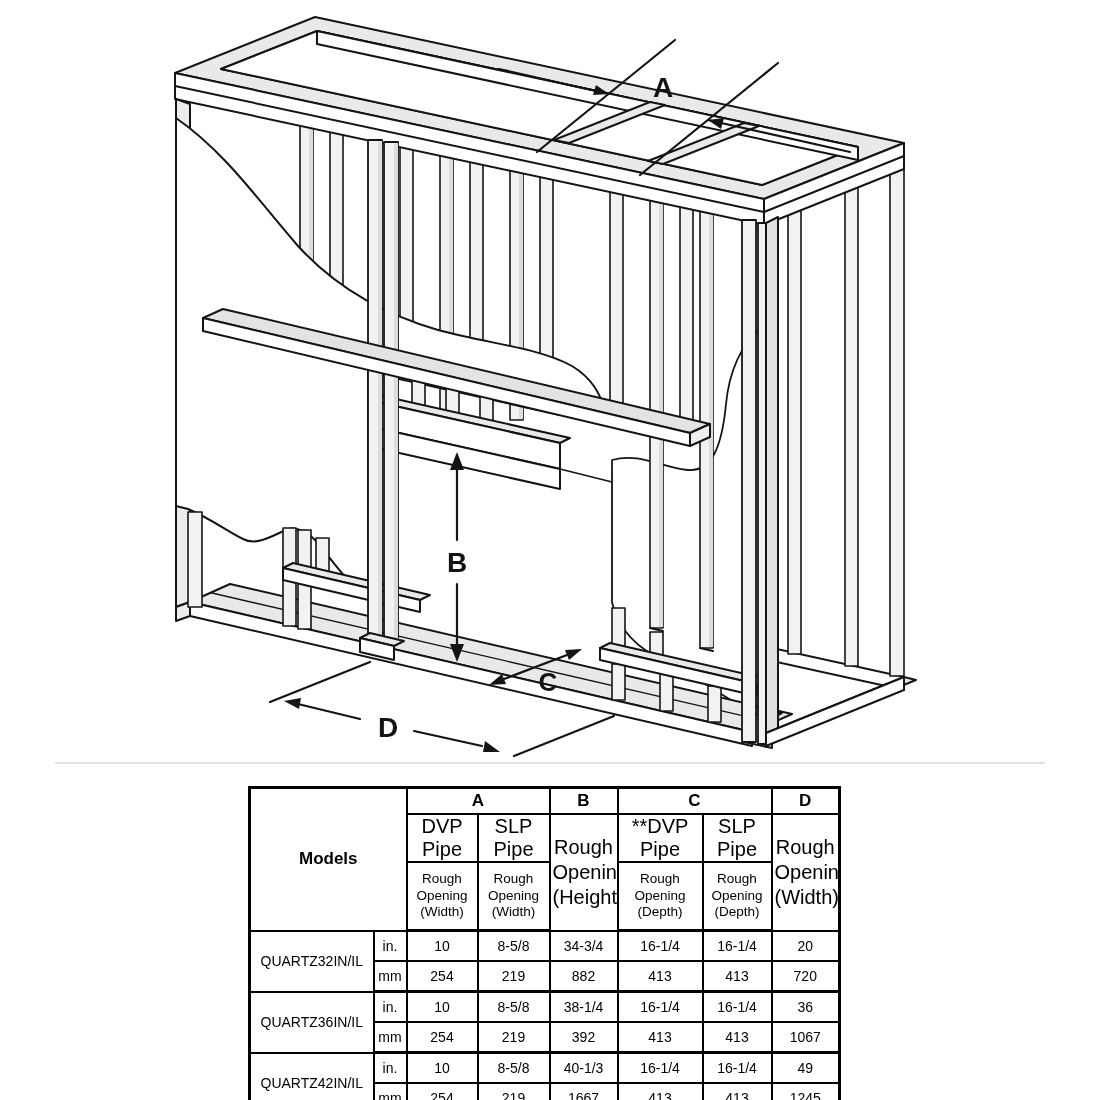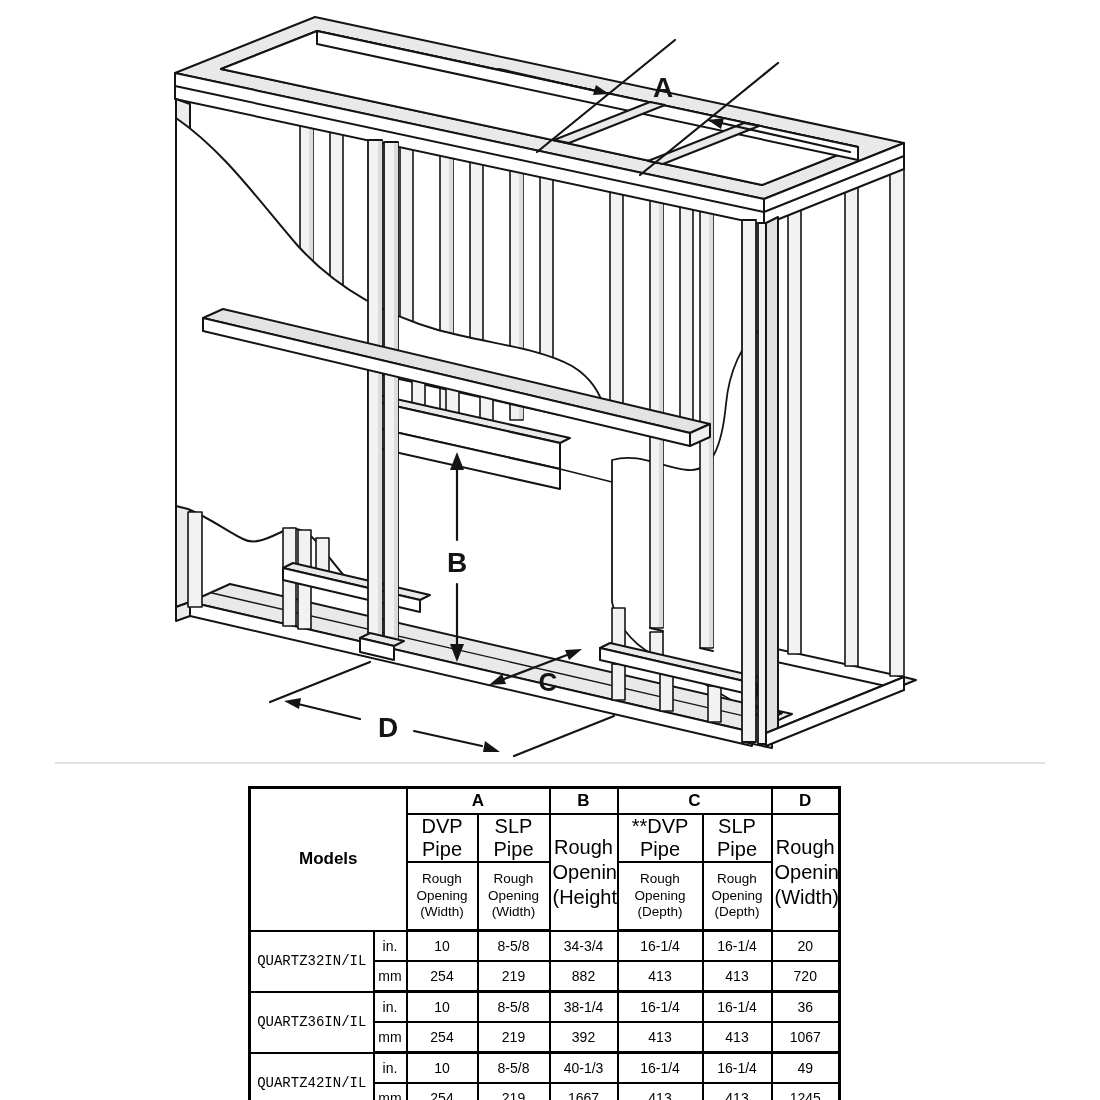--- a/index.html
+++ b/index.html
@@ -9,21 +9,21 @@
   
   #spec-table-wrap{position:absolute;left:248px;top:786px;}
   table.spec{border-collapse:collapse;table-layout:fixed;width:590px;border:3px solid #000;}
   table.spec th,table.spec td{border:2px solid #000;text-align:center;vertical-align:middle;padding:0 2px;color:#000;background:#fff;overflow:hidden;}
   td.models-head{background:#d3d3d3;font-weight:bold;font-size:16px;}
   tr.letters td{height:24px;font-weight:bold;font-size:17px;}
   tr.pipes td{height:28px;font-size:20px;font-weight:normal;}
   tr.descs td{height:66px;font-size:13.5px;line-height:1.25;font-weight:normal;}
   td.desc-span{font-size:13.5px;line-height:1.25;}
   tr.data td{height:28px;font-size:14px;}
-  td.model-cell{font-size:13.5px;font-family:Liberation Mono, monospace;}
+  td.model-cell{font-size:13.5px;}
   td.unit-cell{font-size:12.5px;}
   tr.group-end td{border-bottom-width:3px;}
   tr.descs td, td.desc-span{font-weight:normal;}
   tr.header-end td{border-bottom-width:3px;}
 </style>
 </head>
 <body>
 
 <svg id="figure" width="1100" height="775" viewBox="0 0 1100 775">
   <g stroke="#141414" stroke-width="2" fill="none" stroke-linejoin="round" stroke-linecap="round">

